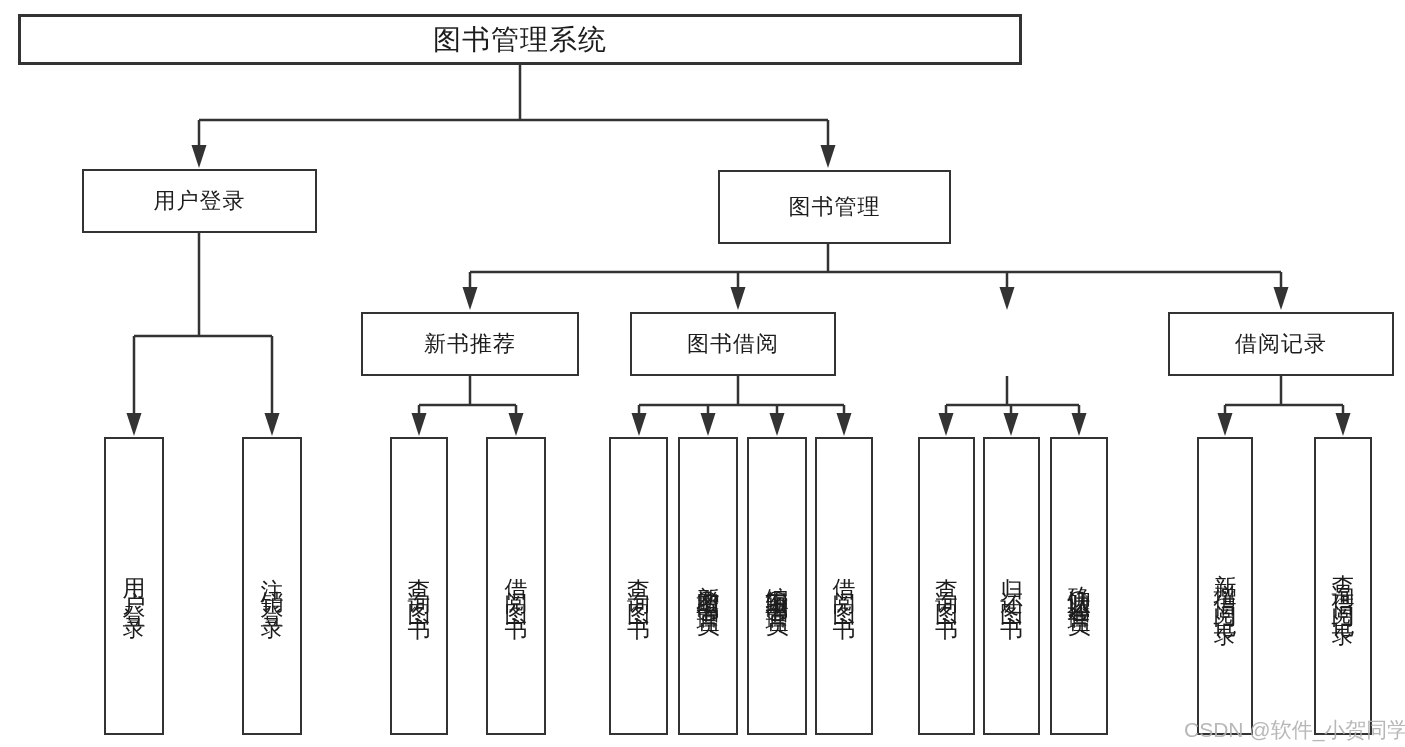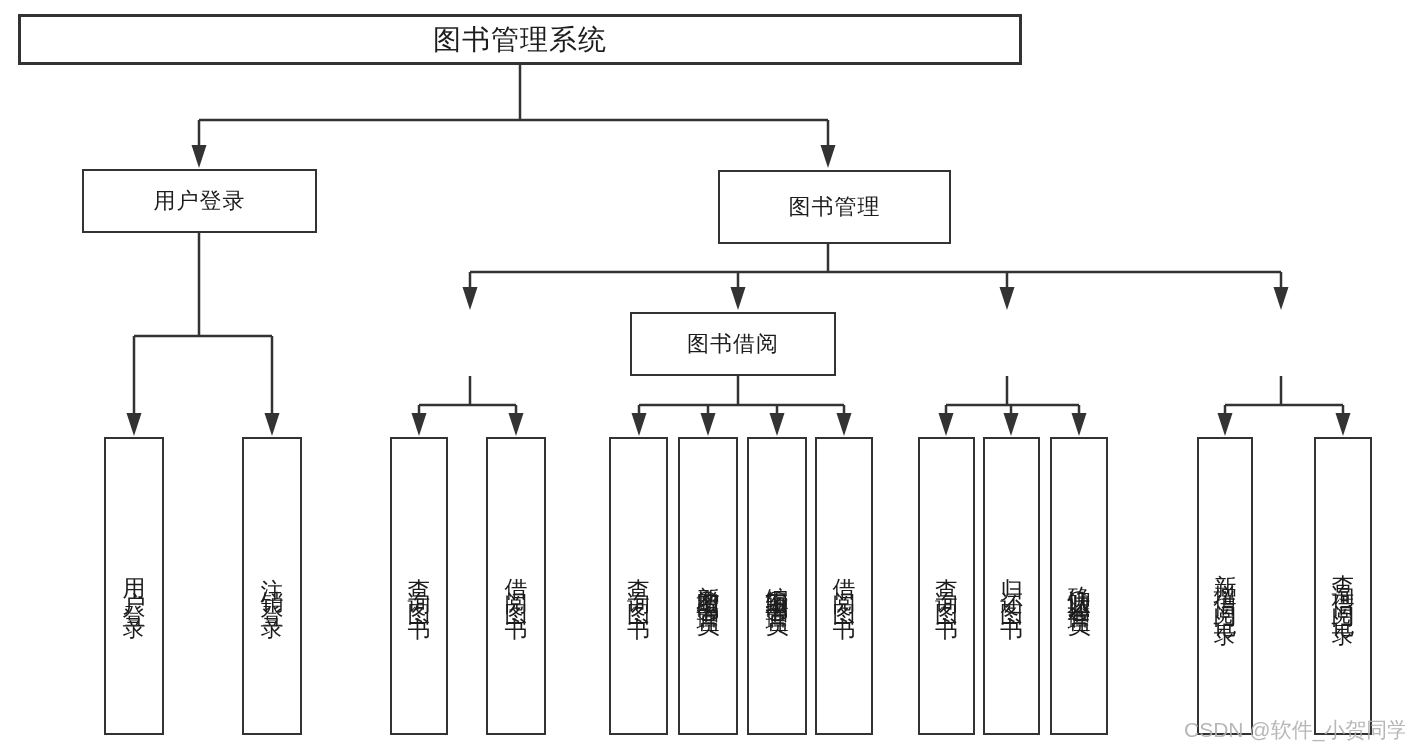--- a/index.html
+++ b/index.html
@@ -105,22 +105,28 @@
     <span class="hlabel">图书管理系统</span>
   </div>
 
   <div class="box" style="left:82px; top:169px; width:235px; height:64px;">
     <span class="hlabel">用户登录</span>
   </div>
   <div class="box" style="left:712px; top:170px; width:233px; height:74px;margin-left:6px;">
     <span class="hlabel">图书管理</span>
   </div>
 
+  <div class="box" style="left:361px; top:312px; width:218px; height:64px;">
+    <span class="hlabel">新书推荐</span>
+  </div>
   <div class="box" style="left:630px; top:312px; width:206px; height:64px;">
     <span class="hlabel">图书借阅</span>
+  </div>
+  <div class="box" style="left:1168px; top:312px; width:226px; height:64px;">
+    <span class="hlabel">借阅记录</span>
   </div>
 
   <div class="box" style="left:104px; top:437px; width:60px; height:298px;">
     <span class="vtext vs-short">用户登录</span>
   </div>
   <div class="box" style="left:242px; top:437px; width:60px; height:298px;">
     <span class="vtext vs-short">注销登录</span>
   </div>
 
   <div class="box" style="left:390px; top:437px; width:58px; height:298px;">

